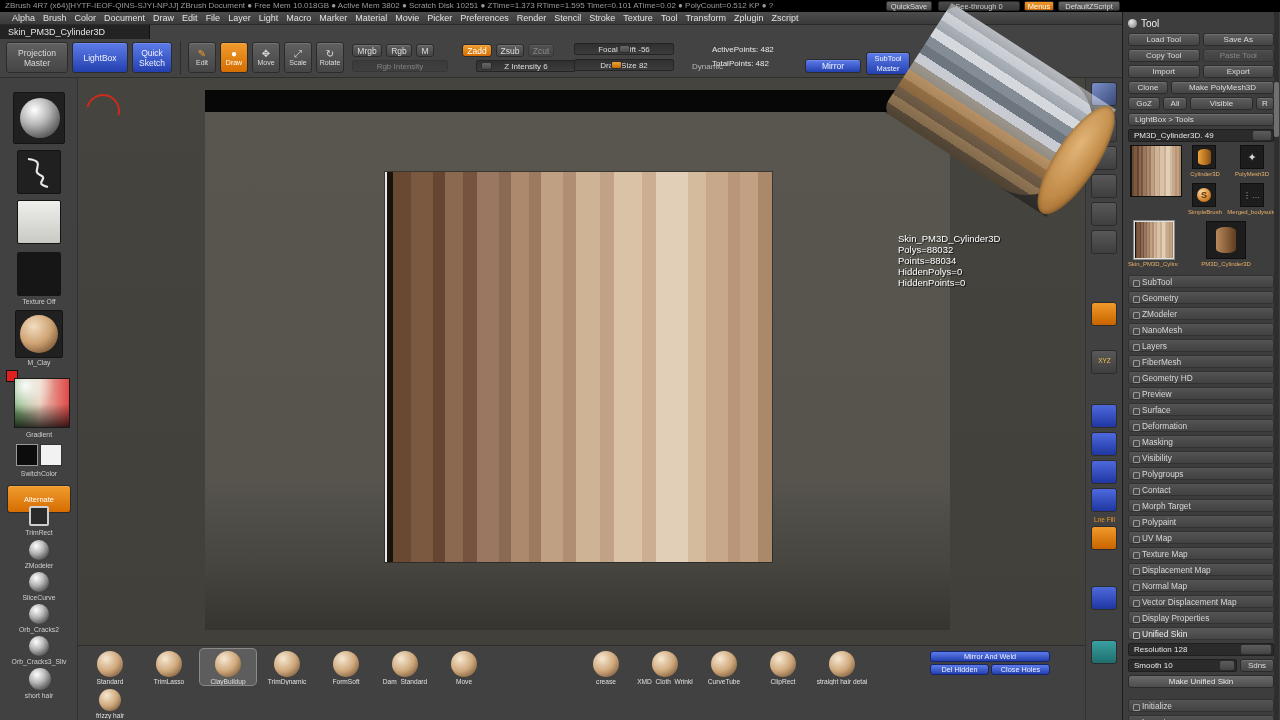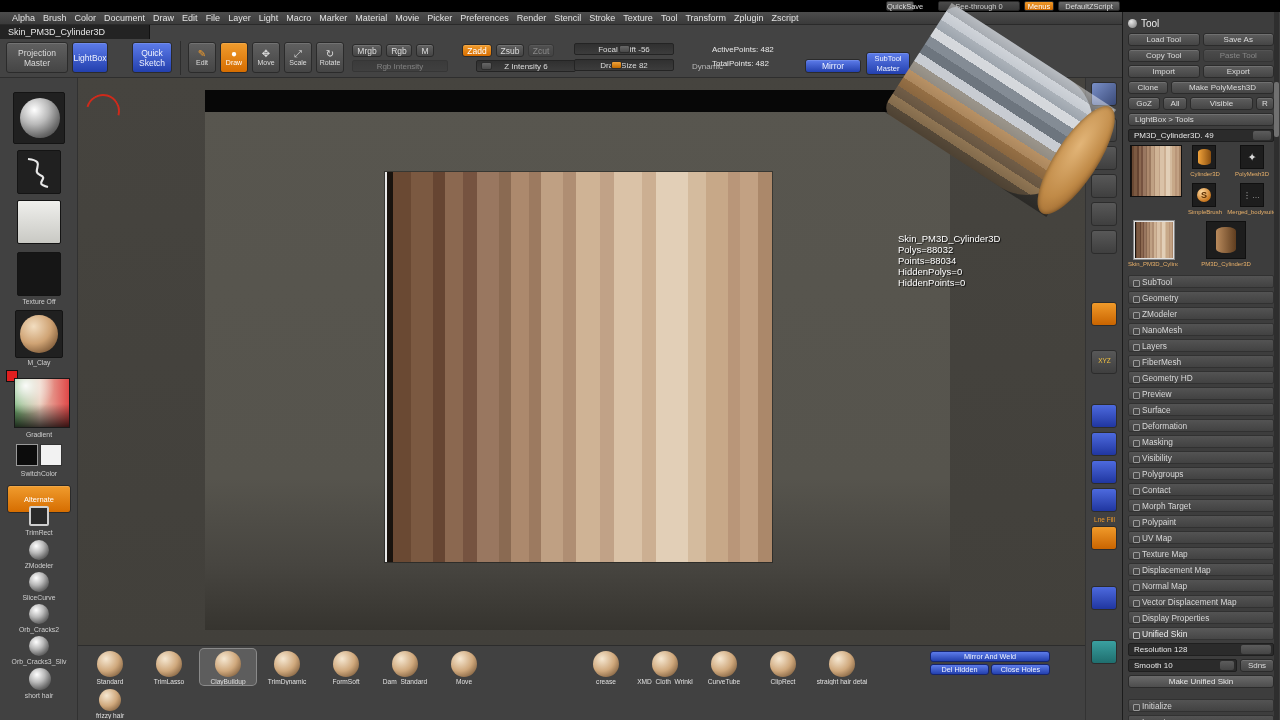--- a/index.html
+++ b/index.html
@@ -129,21 +129,22 @@
           font-size:7.3px; display:flex; align-items:center; justify-content:center; height:11px; margin-bottom:2px; }
   .plugrow { display:flex; gap:2px; }
   .plugrow .plug { flex:1; }
 </style>
 </head>
 <body>
 
 <div class="app">
 
   <div class="titlebar">
-    <div class="tbtn" style="left:886px;width:28px;">QuickSave</div>
+    <div class="ttext">ZBrush 4R7  (x64)[HYTF-IEOF-QINS-SJYI-NPJJ]    ZBrush Document    ● Free Mem 10.018GB  ● Active Mem 3802  ● Scratch Disk 10251  ●   ZTime=1.373  RTime=1.595  Timer=0.101  ATime=0.02   ● PolyCount=0.512 KP  ● ?</div>
+    <div class="tbtn" style="left:886px;width:46px;">QuickSave</div>
     <div class="tslider" style="left:938px;width:82px;">See-through 0</div>
     <div class="tbtn orange" style="left:1024px;width:30px;">Menus</div>
     <div class="tbtn" style="left:1058px;width:62px;">DefaultZScript</div>
   </div>
 
   <div class="menubar">
 
   <div class="mitem">Alpha</div>
       <div class="mitem">Brush</div>
       <div class="mitem">Color</div>
@@ -168,21 +169,21 @@
       <div class="mitem">Zplugin</div>
       <div class="mitem">Zscript</div>
     </div>
 
   <div class="topshelf">
     <div class="tab">Skin_PM3D_Cylinder3D</div>
 
     <div class="btn" style="left:6px;top:17px;width:62px;height:31px;">
       <span class="two">Projection Master</span>
     </div>
-    <div class="btn blue" style="left:72px;top:17px;width:36px;height:31px;">LightBox</div>
+    <div class="btn blue" style="left:72px;top:17px;width:56px;height:31px;">LightBox</div>
     <div class="btn blue" style="left:132px;top:17px;width:40px;height:31px;">
       <span class="two">Quick Sketch</span>
     </div>
     <div class="divider" style="left:180px;top:16px;height:34px;"></div>
 
     <div class="btn" style="left:188px;top:17px;width:28px;height:31px;">
       <span>
           <span class="vglyph" style="color:#f09a2a;">✎</span>
       <span class="vlabel">Edit</span>
         </span>

